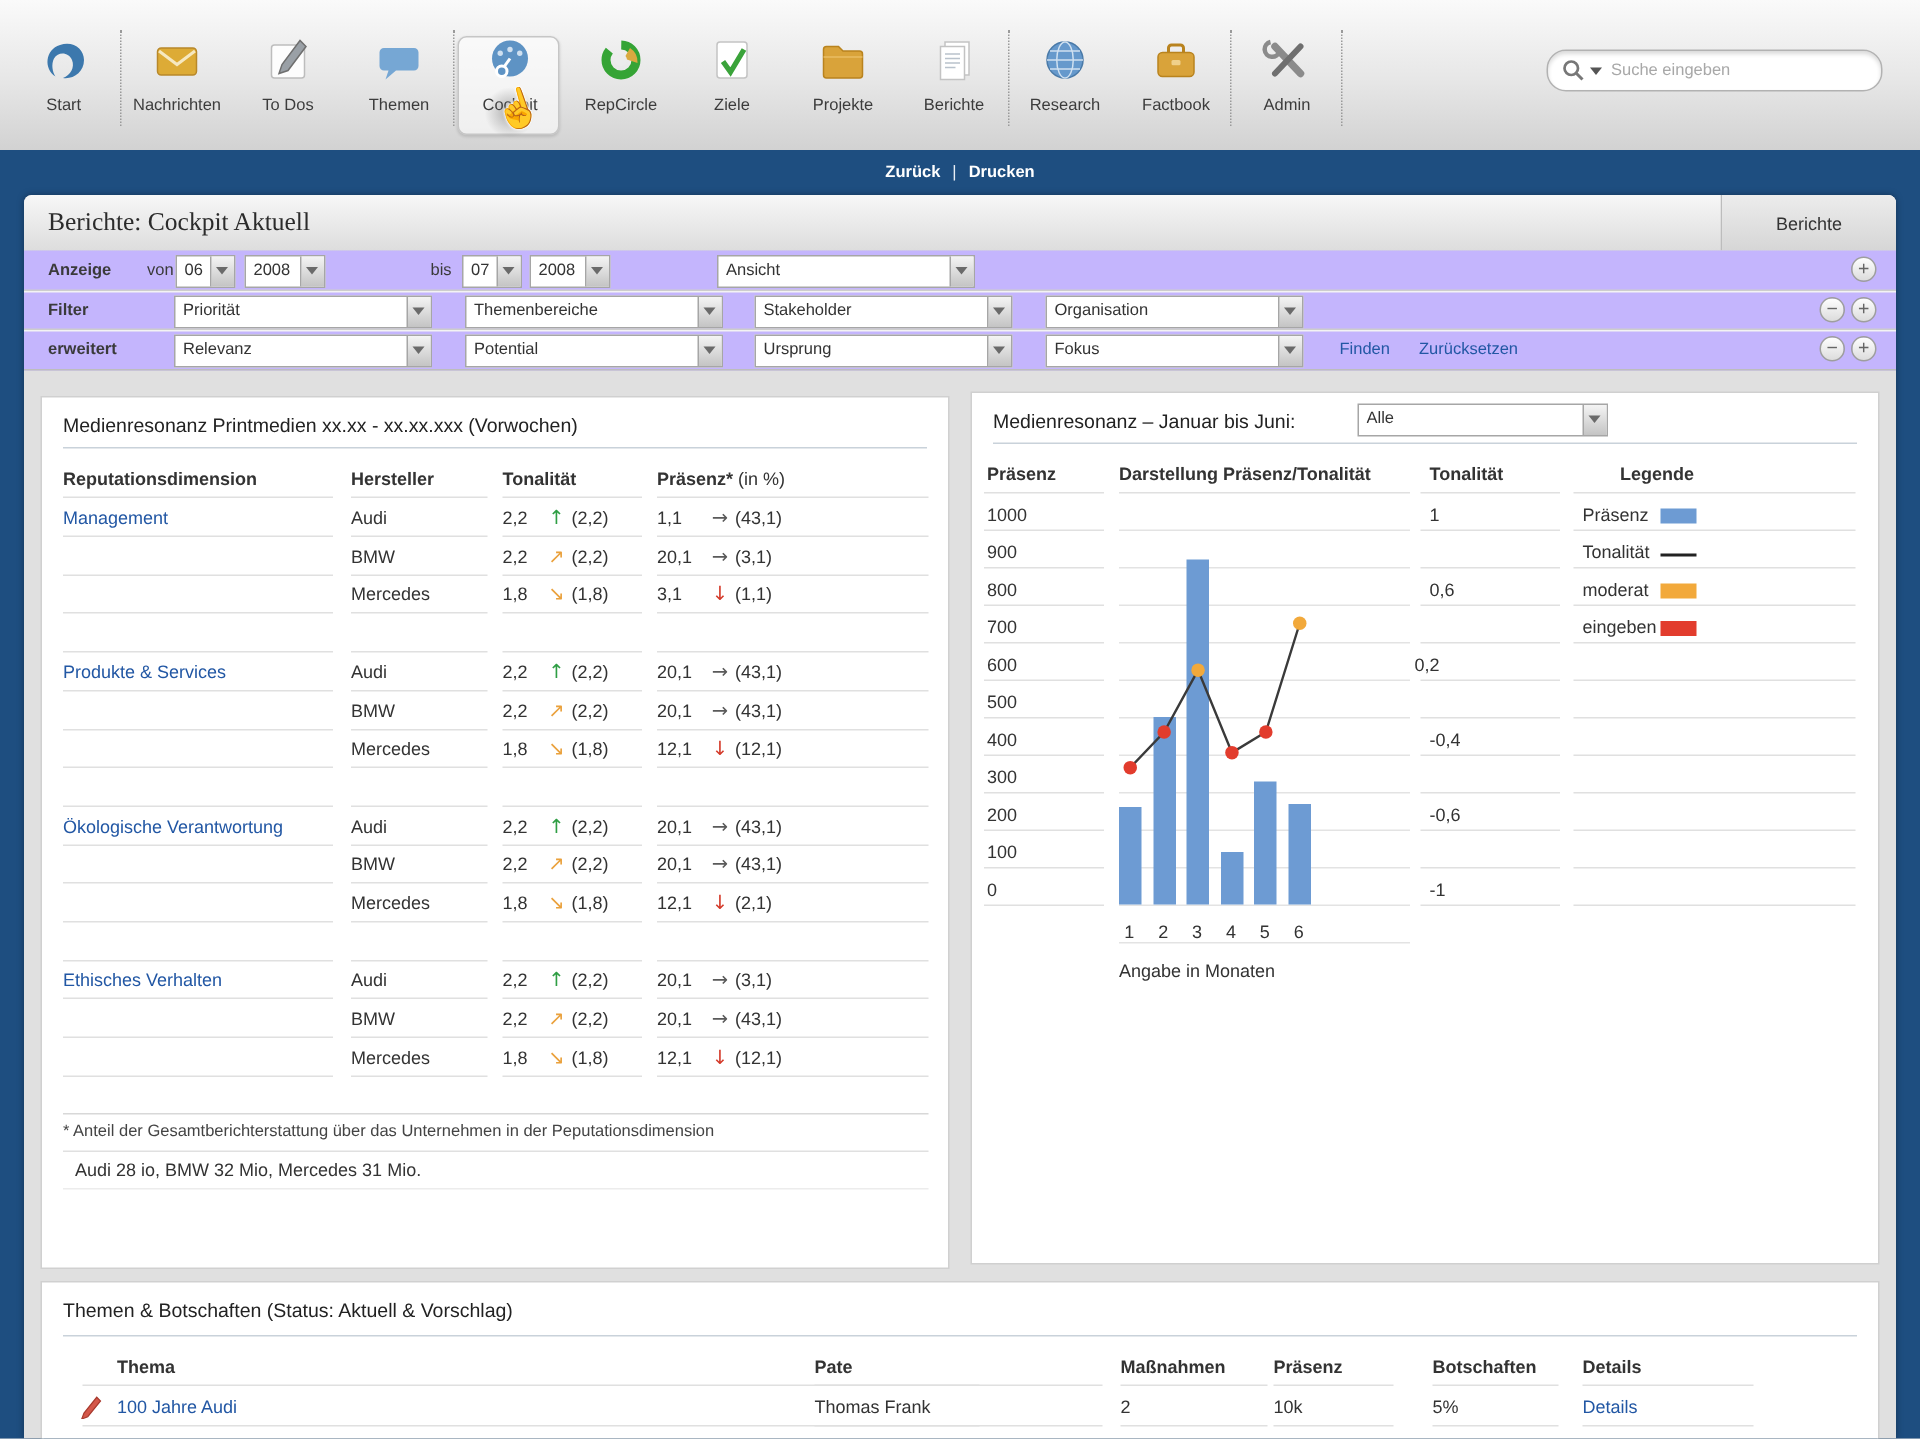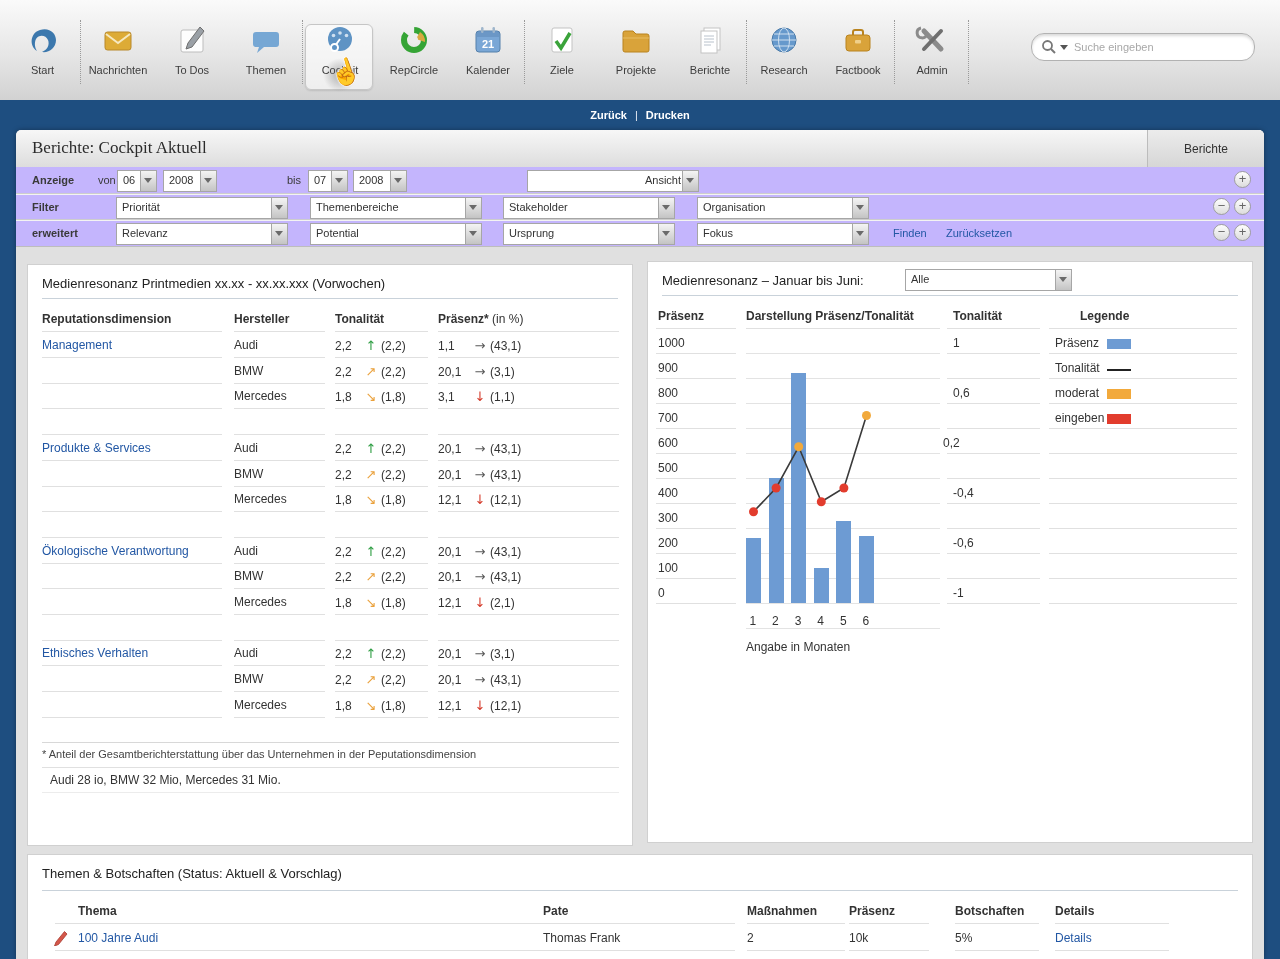--- a/index.html
+++ b/index.html
@@ -121,30 +121,20 @@
         <span class="tb-label">Cockpit</span>
       </div>
       <div class="tb-item">
         <span class="ticon"><svg viewBox="0 0 38 38">
             <circle cx="19" cy="18" r="10" fill="none" stroke="#35a435" stroke-width="6" stroke-dasharray="38 9"></circle>
             <path d="M25 10 a11 11 0 0 1 5 10 l-9-3z" fill="#d9a940"></path>
             <circle cx="19" cy="18" r="4" fill="#ececec"></circle>
           </svg></span>
         <span class="tb-label">RepCircle</span>
       </div>
-      <div class="tb-item sep">
-        <span class="ticon"><svg viewBox="0 0 38 38">
-            <rect x="7" y="9" width="24" height="21" rx="3" fill="#7aa7d6" stroke="#5580ab"></rect>
-            <rect x="8" y="10" width="22" height="5" fill="#6b97c6"></rect>
-            <rect x="12" y="5" width="2.5" height="6" rx="1.2" fill="#9fb6cc"></rect>
-            <rect x="23.5" y="5" width="2.5" height="6" rx="1.2" fill="#9fb6cc"></rect>
-            <text x="19" y="26" font-size="11" font-weight="bold" fill="#ffffff" text-anchor="middle" font-family="sans-serif">21</text>
-          </svg></span>
-        <span class="tb-label">Kalender</span>
-      </div>
       <div class="tb-item">
         <span class="ticon"><svg viewBox="0 0 38 38">
             <rect x="9" y="6" width="20" height="24" rx="2" fill="#fff" stroke="#c3c3c3"></rect>
             <path d="M13 19 l5 7 9-15" stroke="#3aa33a" stroke-width="3.5" fill="none"></path>
           </svg></span>
         <span class="tb-label">Ziele</span>
       </div>
       <div class="tb-item">
         <span class="ticon"><svg viewBox="0 0 38 38">
             <path d="M6 13 v-2 a2 2 0 0 1 2-2 h8 l3 3 h11 a2 2 0 0 1 2 2 v14 a2 2 0 0 1 -2 2 H8 a2 2 0 0 1 -2 -2z" fill="#d9a33a" stroke="#b9831e"></path>
@@ -225,21 +215,21 @@
       </div>
       <span class="ftext" style="left:271px;">bis</span>
       <div class="fselect" style="left:292px;width:38px;">
         <span class="sel-text">07</span>
           <span class="sel-btn"></span>
       </div>
       <div class="fselect" style="left:337px;width:52px;">
         <span class="sel-text">2008</span>
           <span class="sel-btn"></span>
       </div>
-      <div class="fselect" style="left:511px;width:170px;text-align:right;">
+      <div class="fselect" style="left:462px;width:170px;">
         <span class="sel-text">Ansicht</span>
           <span class="sel-btn"></span>
       </div>
       <div class="circle-btn" style="left:1218px;">+</div>
     </div>
 
     <div class="frow bt" style="top:26px;">
       <span class="flabel">Filter</span>
       <div class="fselect" style="left:100px;width:170px;">
         <span class="sel-text">Priorität</span>

